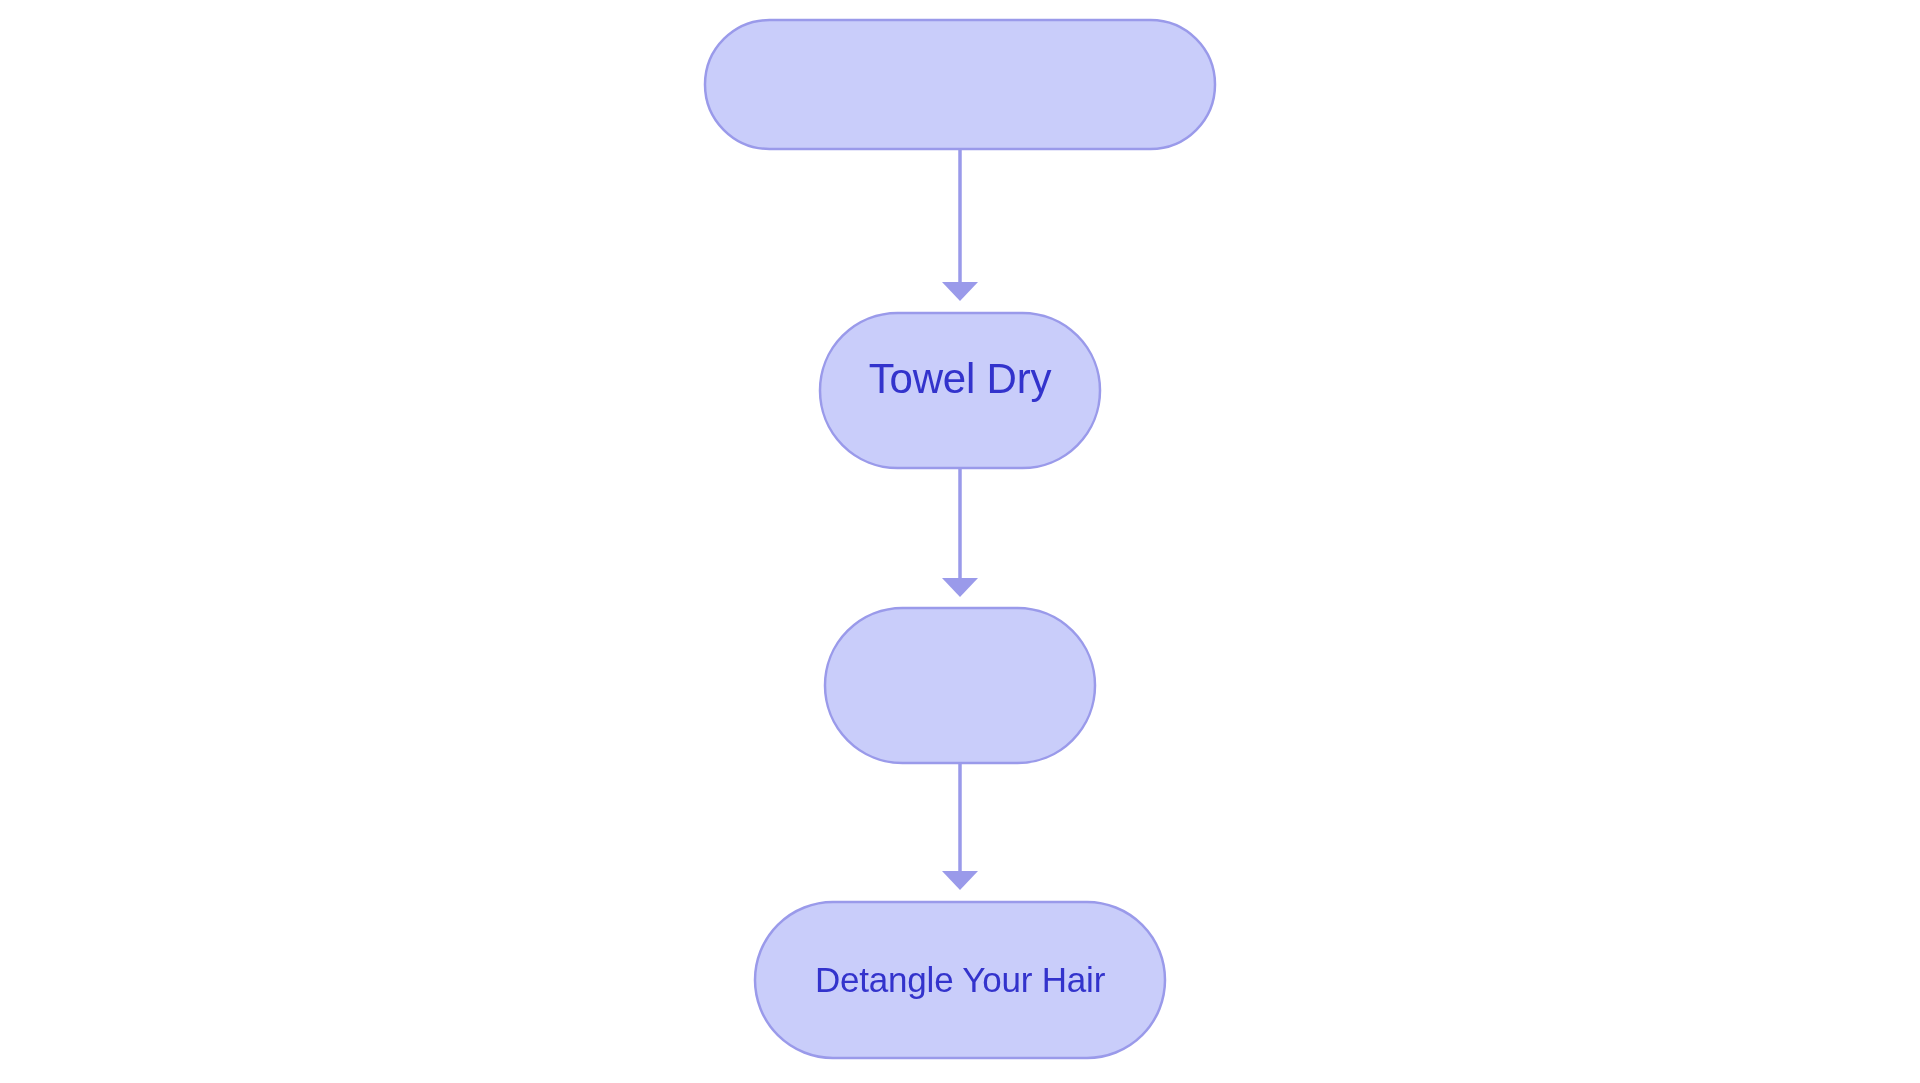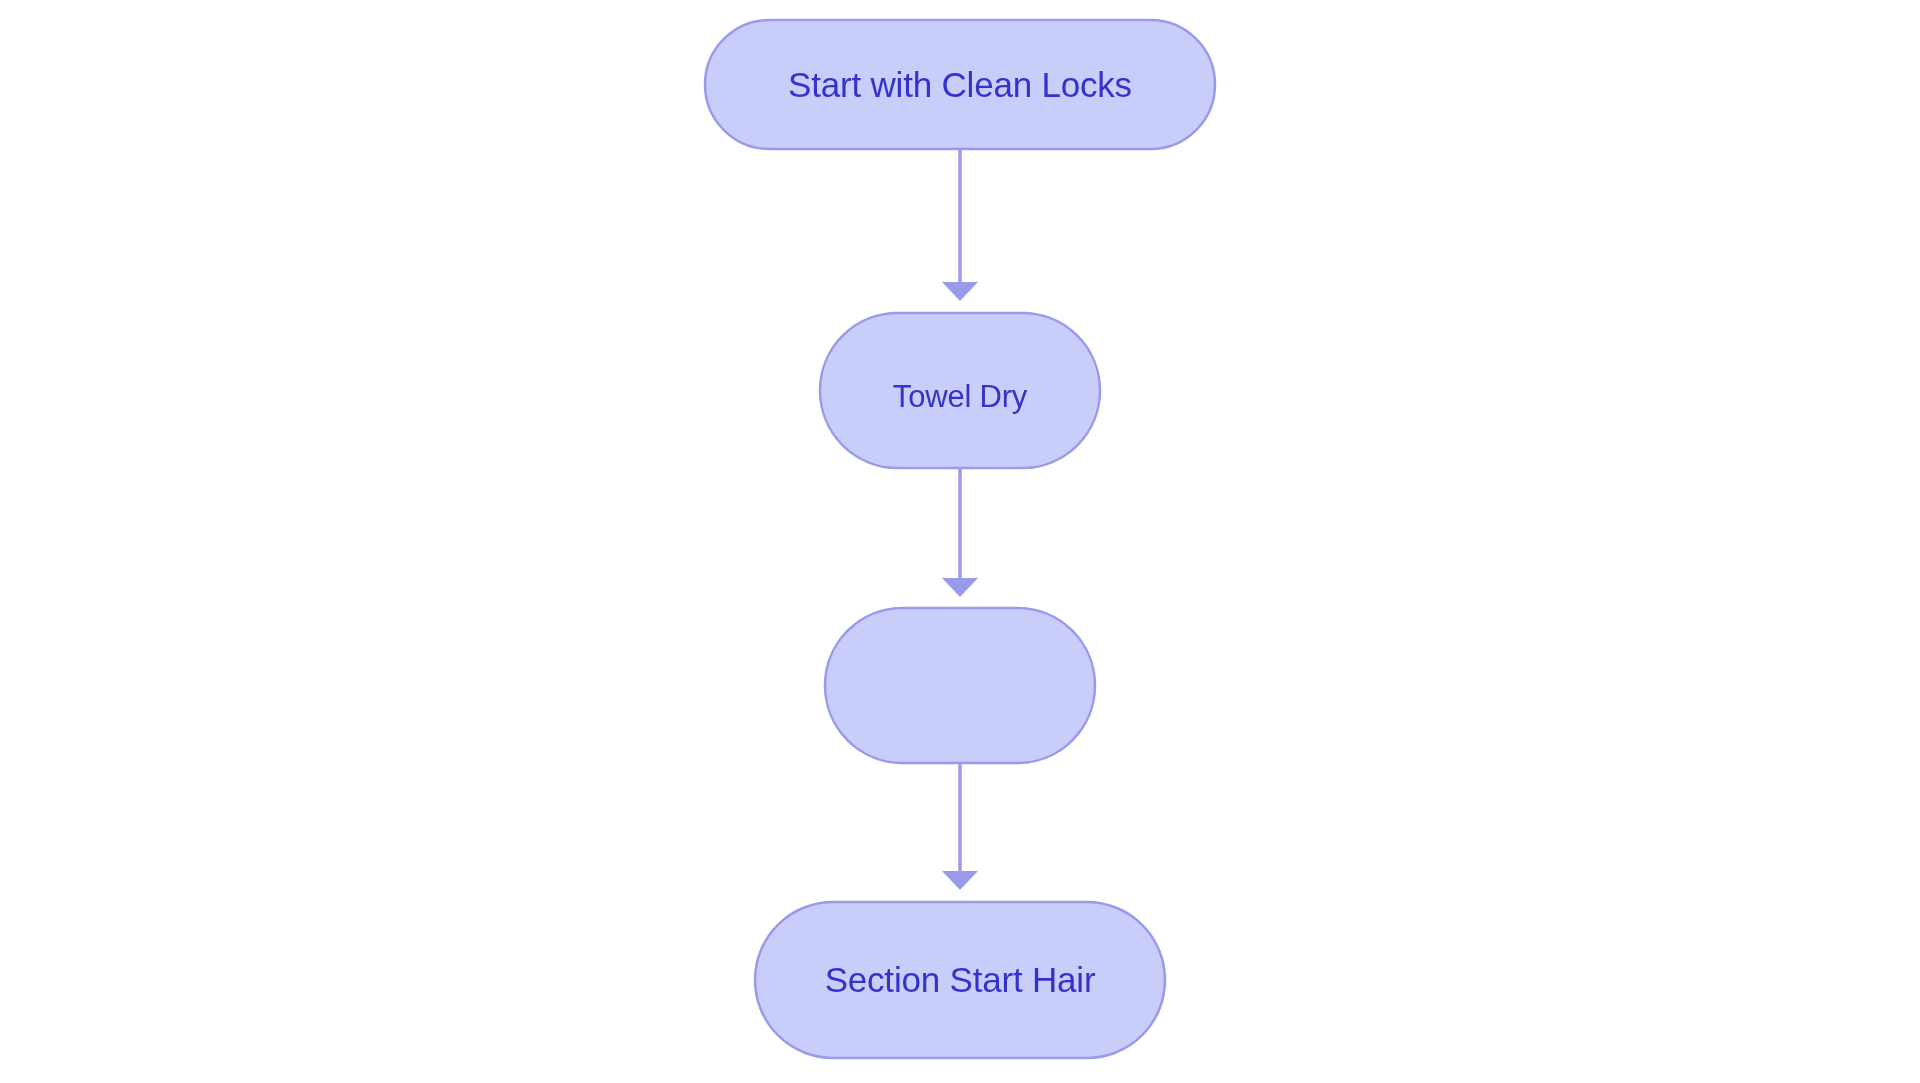--- a/index.html
+++ b/index.html
@@ -33,21 +33,21 @@
     align-items: center;
     justify-content: center;
     color: #3333cc;
     font-family: "Liberation Sans", sans-serif;
     font-weight: 400;
     white-space: nowrap;
     letter-spacing: -0.2px;
     pointer-events: none;
   }
   .n1 { left: 705px; top: 20px;  width: 510px; height: 129px; font-size: 35px; }
-  .n2 { left: 820px; top: 319px; width: 280px; height: 155px; font-size: 31px; }
+  .n2 { left: 820px; top: 301px; width: 280px; height: 155px; font-size: 42px; }
   .n3 { left: 825px; top: 608px; width: 270px; height: 155px; font-size: 35px; }
   .n4 { left: 755px; top: 902px; width: 410px; height: 156px; font-size: 35px; }
 </style>
 </head>
 <body>
 
 <div class="flow-canvas">
 
   <svg class="flow-svg" viewBox="0 0 1920 1083" xmlns="http://www.w3.org/2000/svg">
 
@@ -68,20 +68,19 @@
 
     <rect x="705" y="20" width="510" height="129" rx="64.5" ry="64.5" fill="#c9cdfa" stroke="#9a9aea" stroke-width="2.5"></rect>
 
     <rect x="820" y="313" width="280" height="155" rx="77.5" ry="77.5" fill="#c9cdfa" stroke="#9a9aea" stroke-width="2.5"></rect>
 
     <rect x="825" y="608" width="270" height="155" rx="77.5" ry="77.5" fill="#c9cdfa" stroke="#9a9aea" stroke-width="2.5"></rect>
 
     <rect x="755" y="902" width="410" height="156" rx="78" ry="78" fill="#c9cdfa" stroke="#9a9aea" stroke-width="2.5"></rect>
   </svg>
 
-  <div class="node-label n1">Start with Clean Locks</div>
 
   <div class="node-label n2">Towel Dry</div>
 
 
-  <div class="node-label n4">Section Start Hair</div>
+  <div class="node-label n4">Detangle Your Hair</div>
 
 </div>
 
 </body></html>

